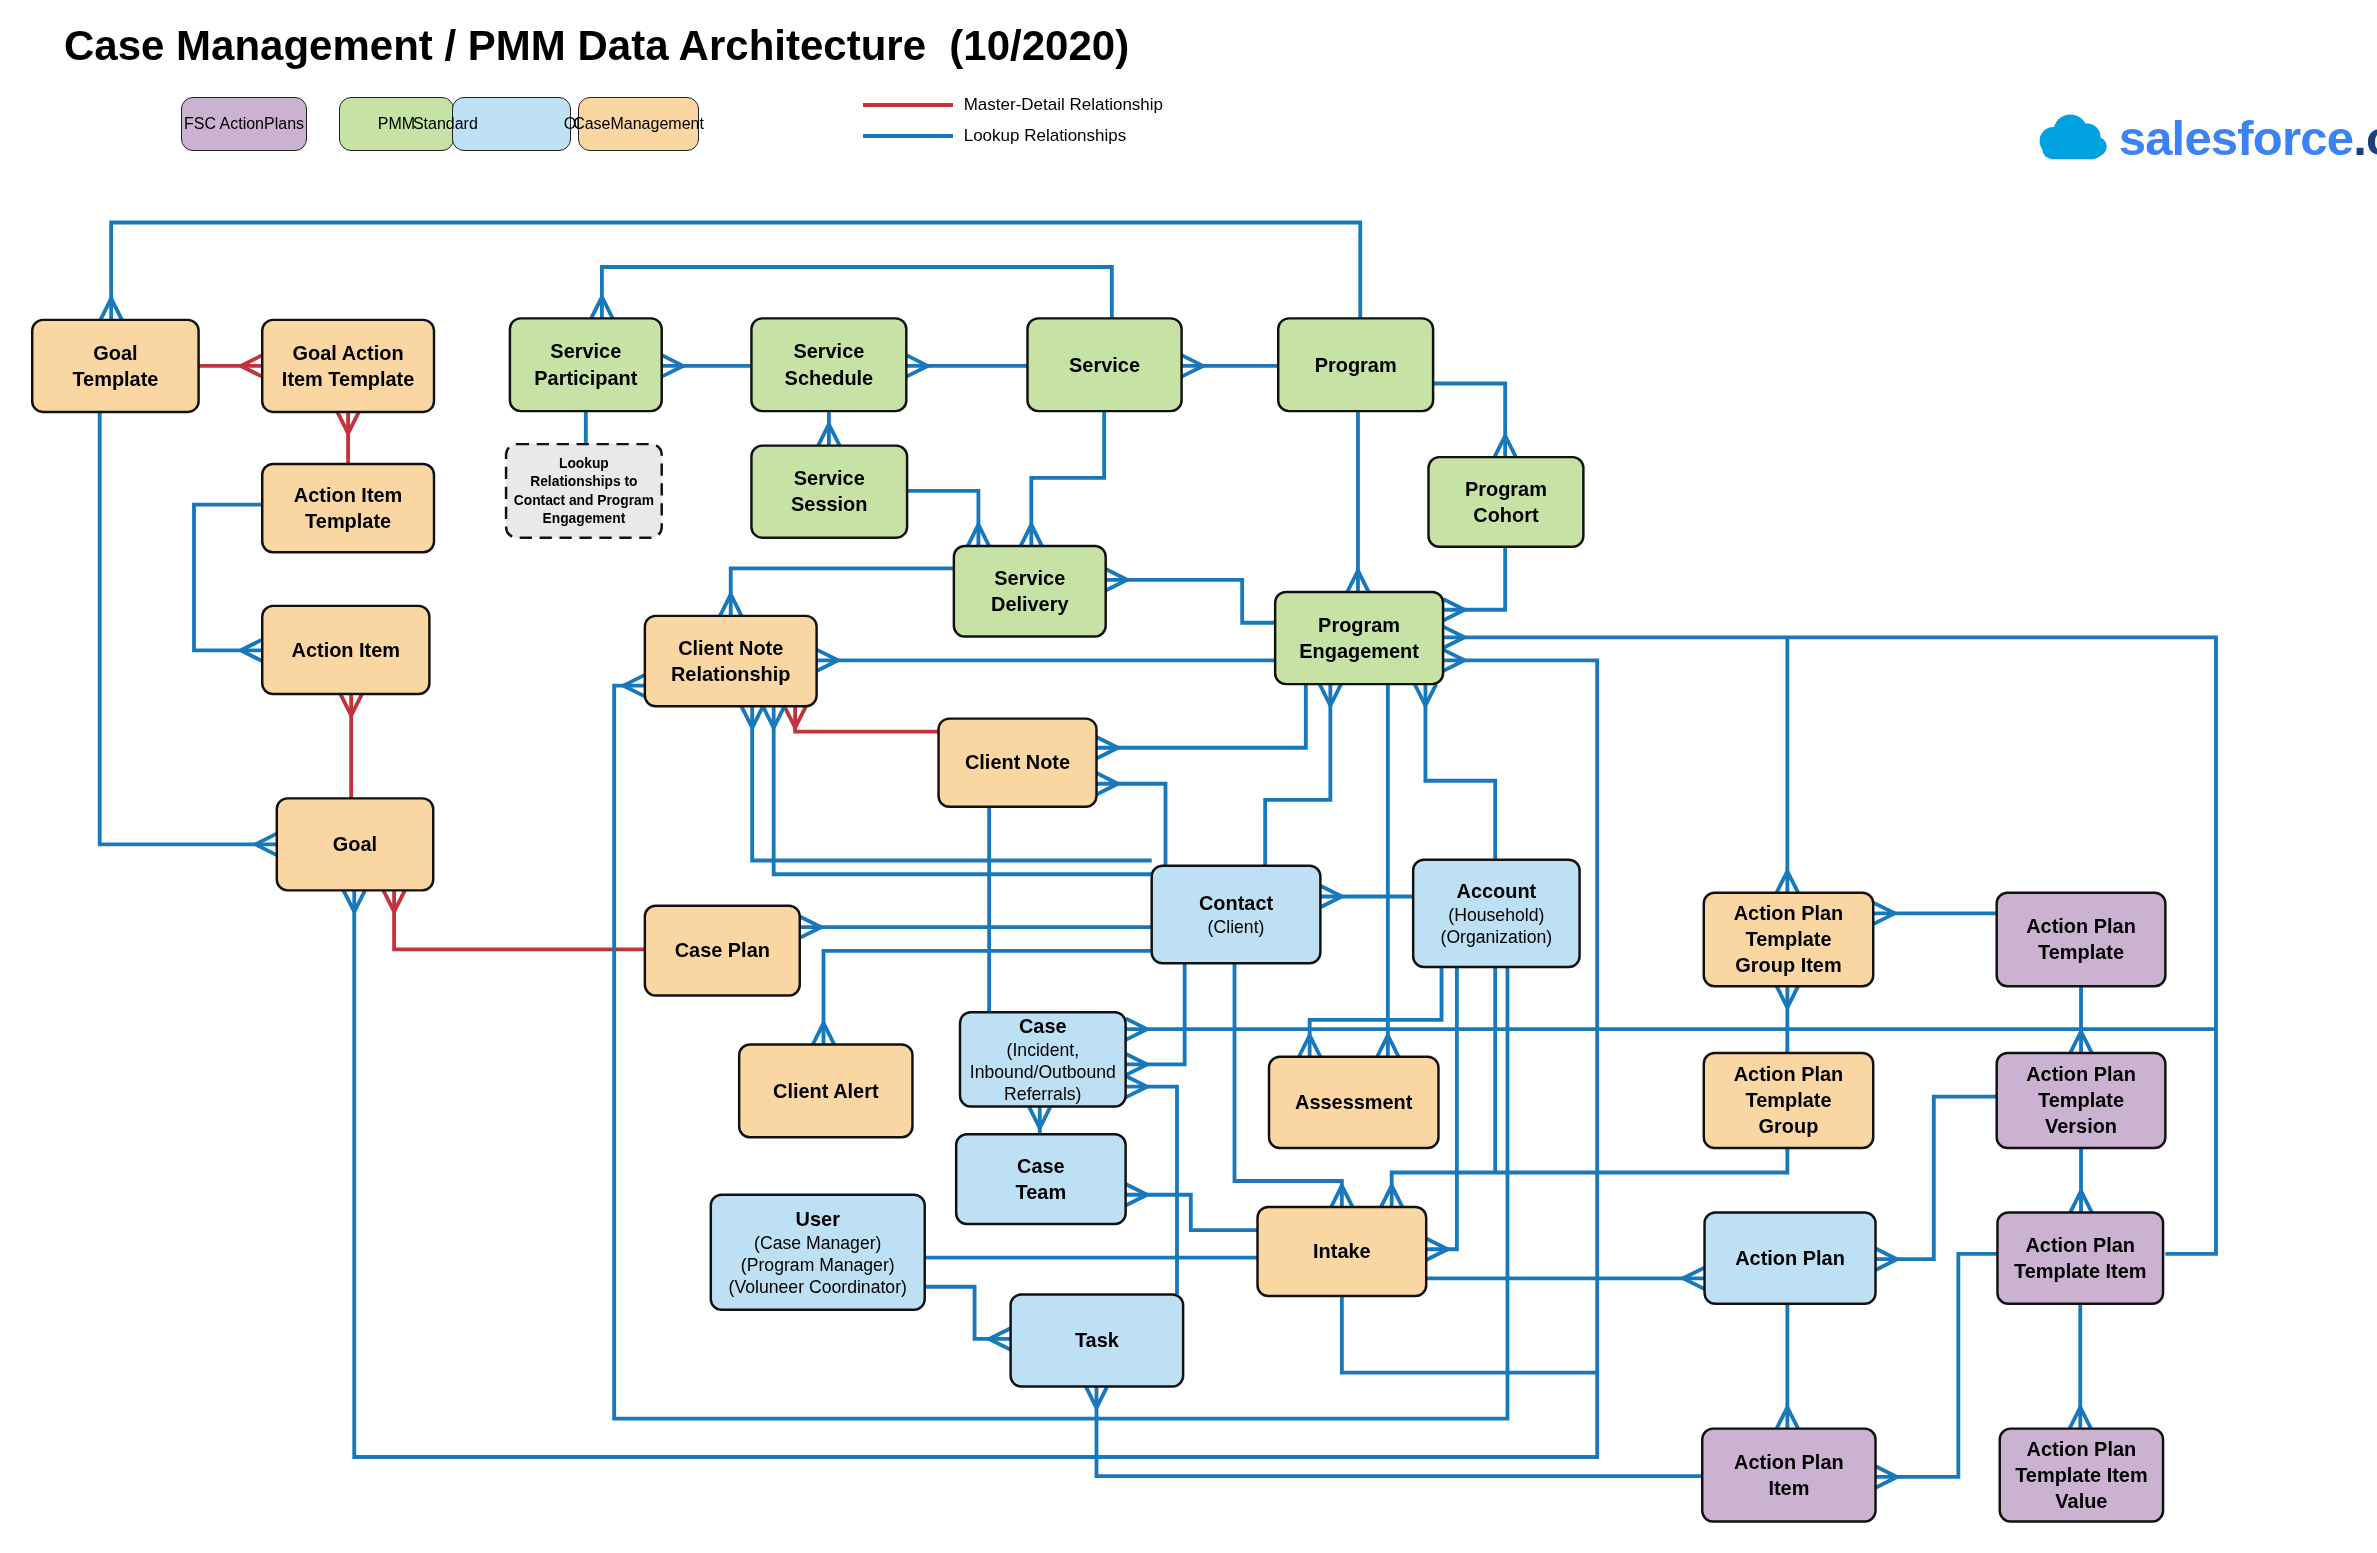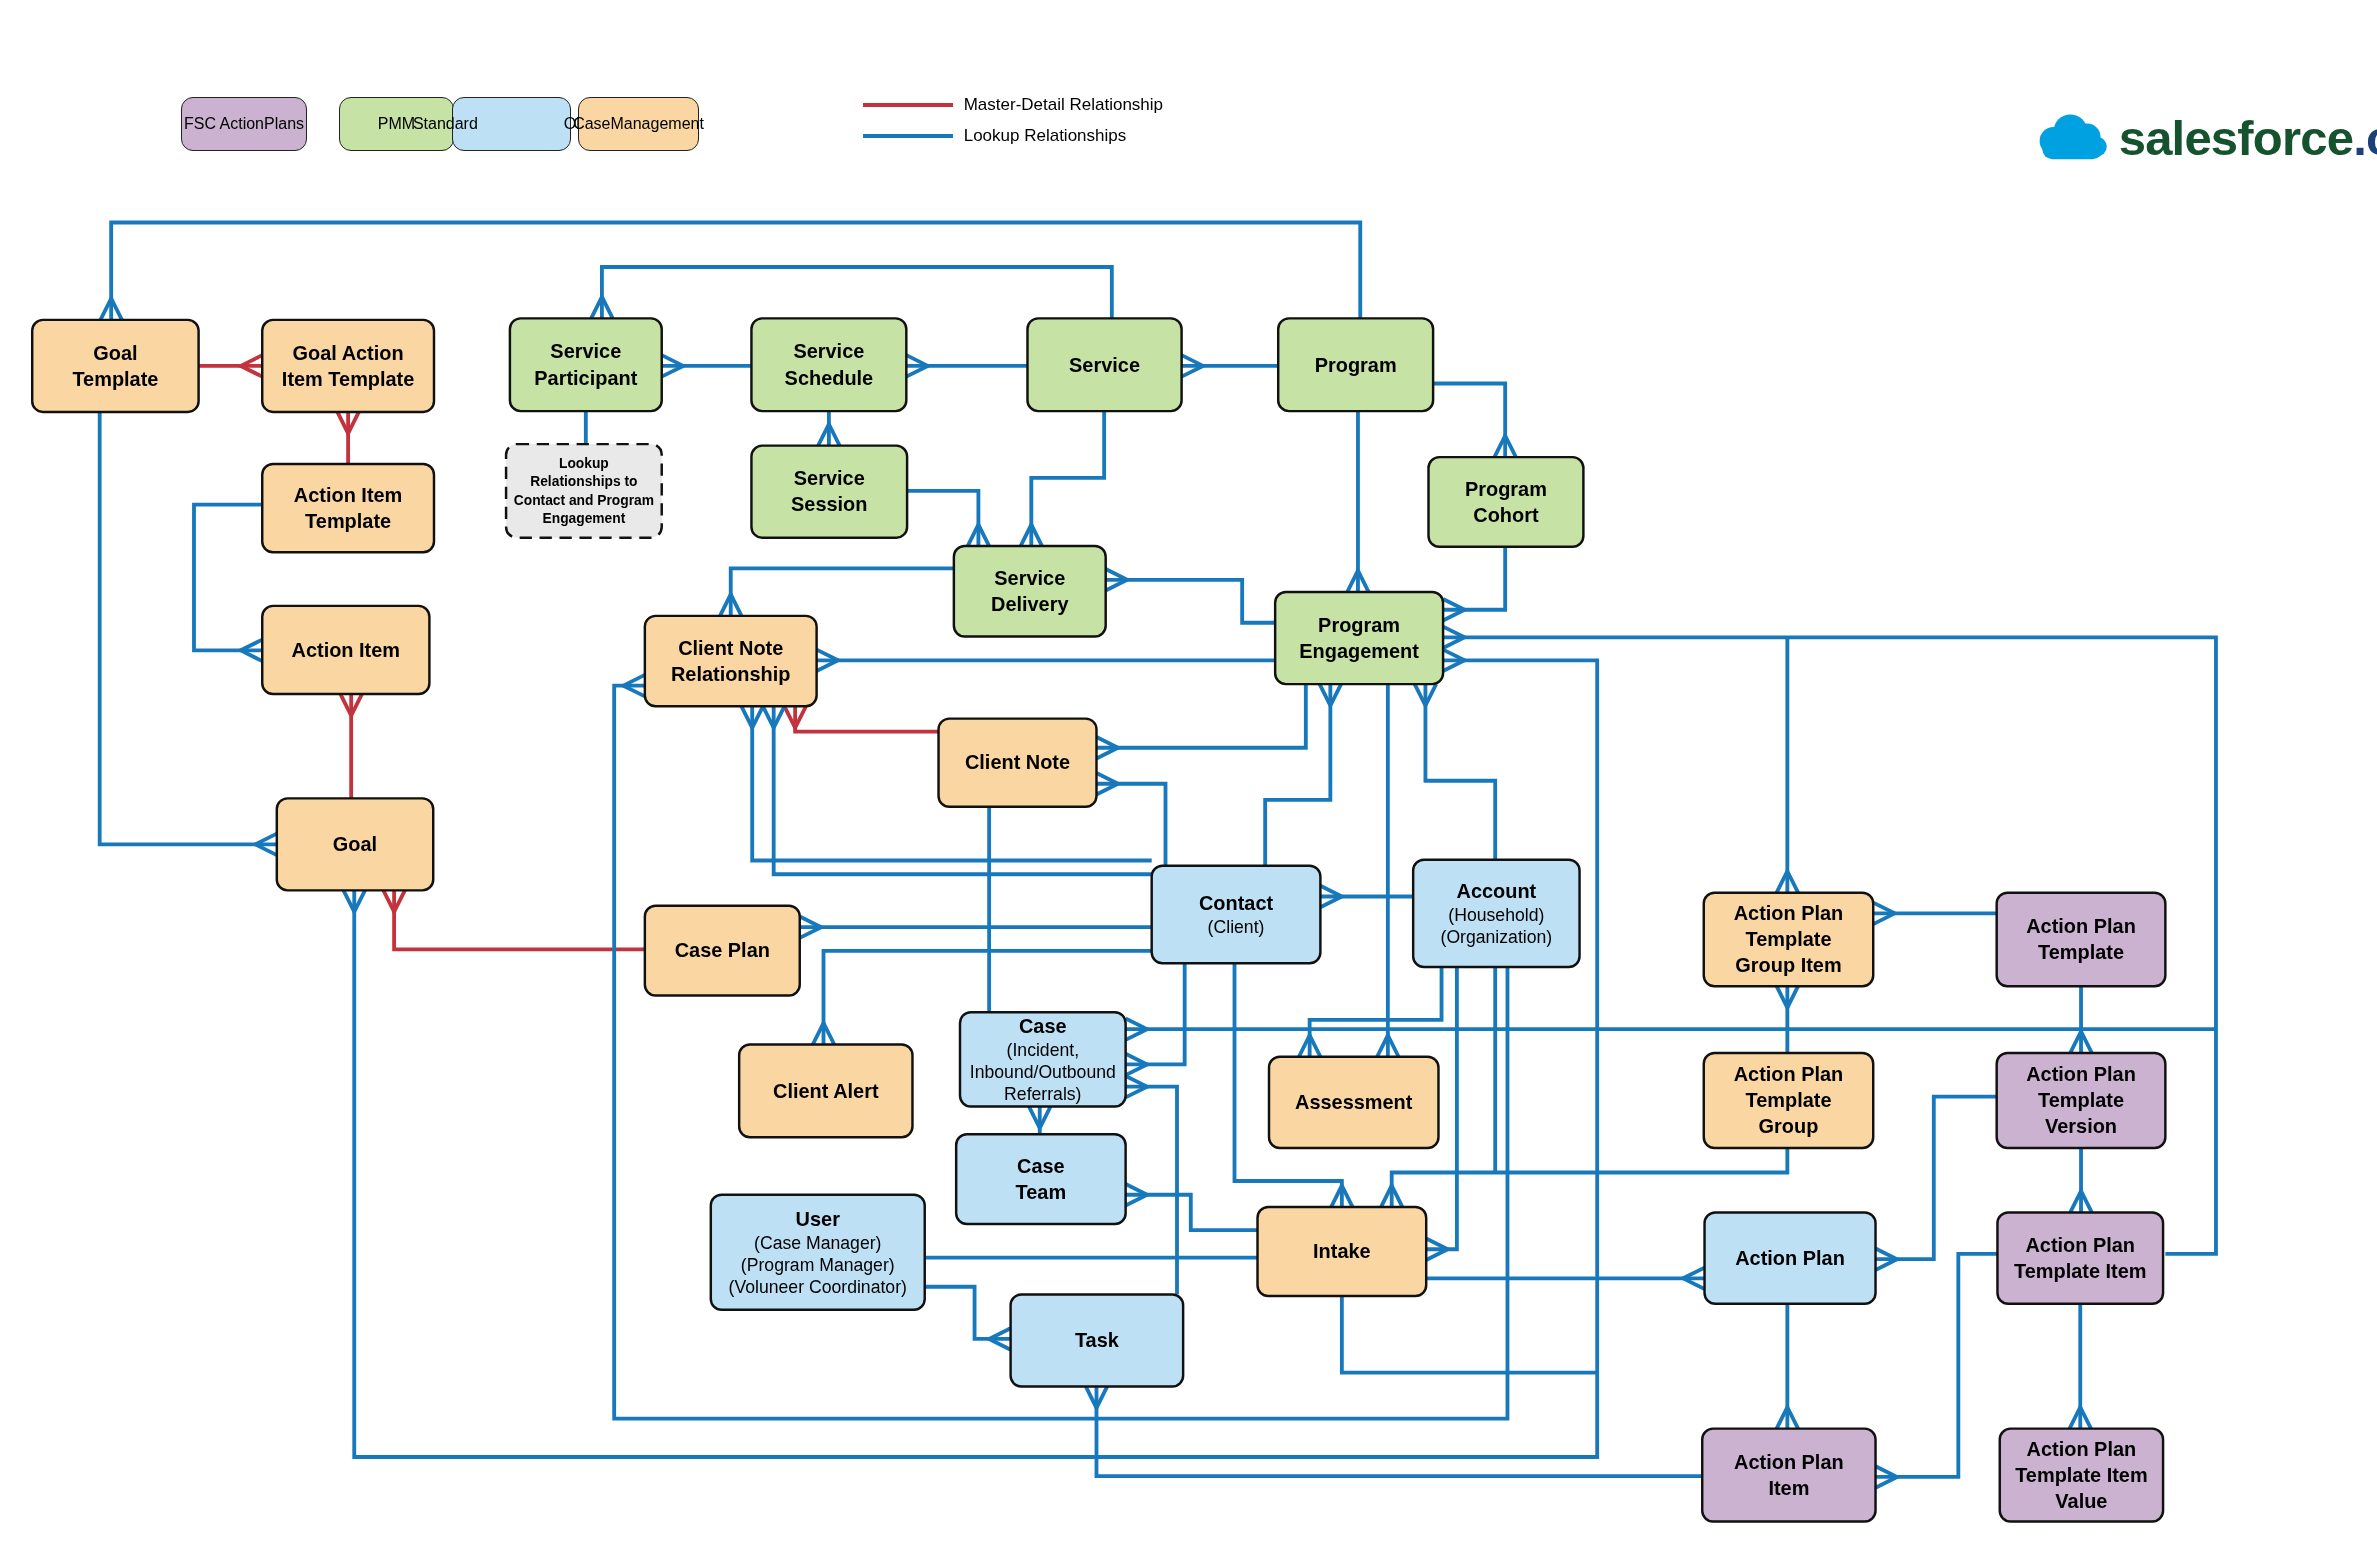--- a/index.html
+++ b/index.html
@@ -14,20 +14,21 @@
   .rel-line{display:inline-block;width:90px;height:3.8px;margin-right:10.7px;}
   .rel-label{font-size:17px;color:#000;}
   .logo{position:absolute;left:2034px;top:107px;display:flex;align-items:center;}
   .logo-text{font-size:49px;font-weight:bold;letter-spacing:-0.8px;margin-left:7.7px;}
   svg.canvas{position:absolute;left:0;top:0;width:2377px;height:1553px;}
 </style>
 </head>
 <body>
 
 <div class="page">
+  <div class="title">Case Management / PMM Data Architecture  (10/2020)</div>
 
   <div id="legendBoxes">
       <div class="legend-box" style="left: 181px; width: 124px; background: rgb(202, 178, 208);">
         <span>FSC Action</span>
         <br>
         <span>Plans</span>
       </div>
       <div class="legend-box" style="left: 322px; width: 113px; background: rgb(198, 226, 165); margin-left: 17px;">
         <span>PMM</span>
       </div>
@@ -57,21 +58,21 @@
     <svg width="77" height="61" viewBox="0 0 110 82">
       <g fill="#00A1E0">
         <circle cx="28" cy="46" r="20"></circle>
         <circle cx="52" cy="32" r="24"></circle>
         <circle cx="76" cy="40" r="19"></circle>
         <circle cx="90" cy="54" r="14"></circle>
         <rect x="12" y="44" width="86" height="28" rx="14"></rect>
       </g>
     </svg>
     <span class="logo-text">
-      <span id="logoBrand" style="color: #14532d;">salesforce</span><span id="logoSuffix" style="color: rgb(26, 65, 121);">.org</span>
+      <span id="logoBrand" style="color: #3b82f6;">salesforce</span><span id="logoSuffix" style="color: rgb(26, 65, 121);">.org</span>
     </span>
   </div>
 
   <svg class="canvas" id="diagram" viewBox="0 0 3100 2025">
       <polyline points="1774,415 1774,290 145,290 145,417" fill="none" stroke="#1878BC" stroke-width="5"></polyline>
       <path d="M 159 417 L 145 389 L 131 417" fill="none" stroke="#1878BC" stroke-width="5"></path>
       <polyline points="1450,415 1450,348 785,348 785,415" fill="none" stroke="#1878BC" stroke-width="5"></polyline>
       <path d="M 799 415 L 785 387 L 771 415" fill="none" stroke="#1878BC" stroke-width="5"></path>
       <polyline points="980,477 863,477" fill="none" stroke="#1878BC" stroke-width="5"></polyline>
       <path d="M 863 491 L 891 477 L 863 463" fill="none" stroke="#1878BC" stroke-width="5"></path>

